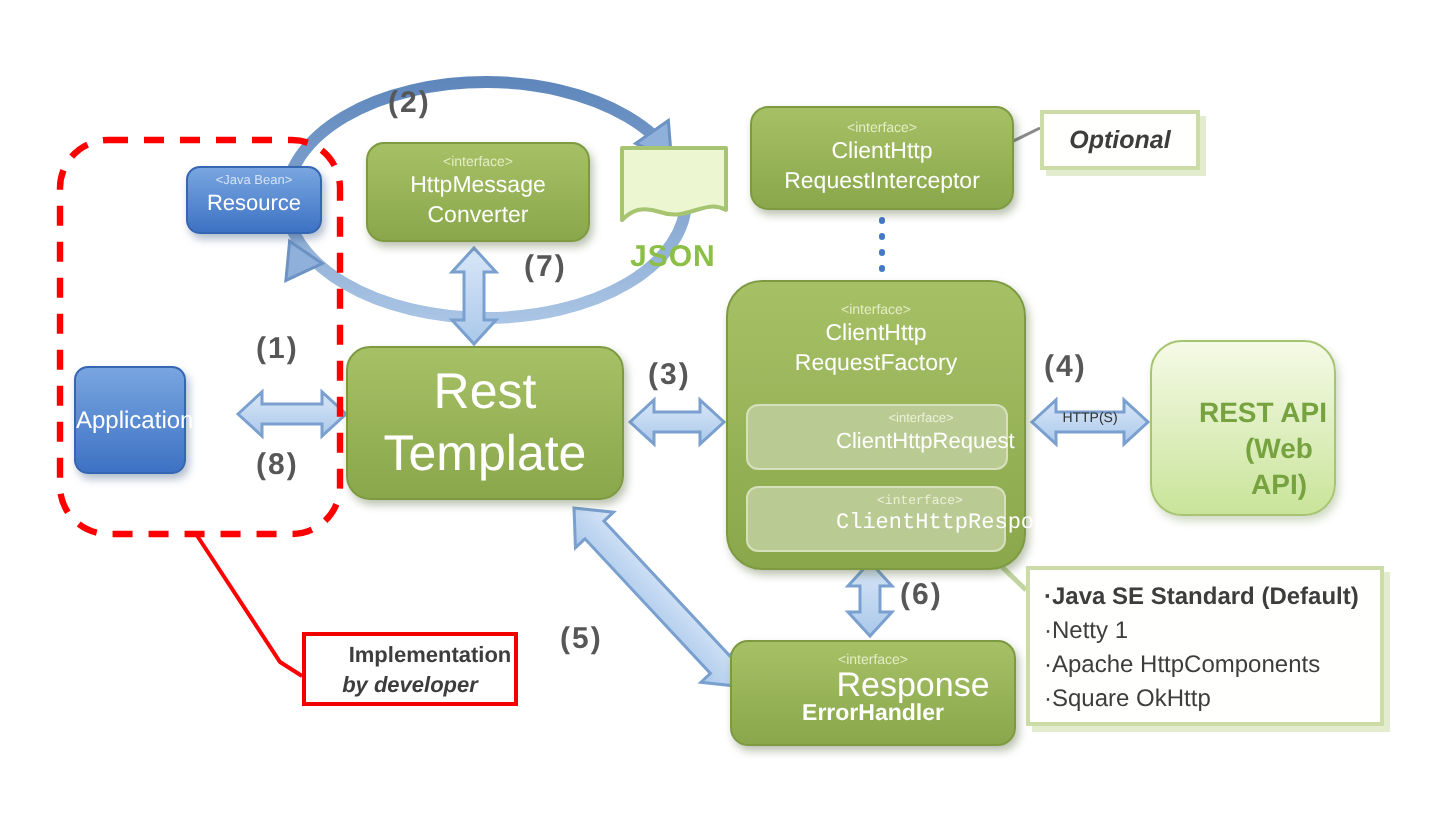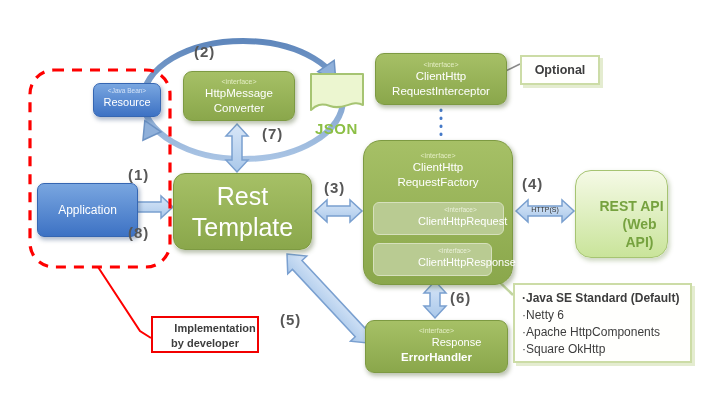--- a/index.html
+++ b/index.html
@@ -69,21 +69,21 @@
     <rect x="30" y="70" width="140" height="197" rx="24" fill="none" stroke="#fe0000" stroke-width="3.2" stroke-dasharray="10 8"></rect>
     <polyline points="98,267 140,331 151,338" fill="none" stroke="#fe0000" stroke-width="2"></polyline>
   </svg>
 
   <div class="json-text" style="left:315px;top:80px;">JSON</div>
 
   <div class="abs box-blue" style="left:93px;top:83px;width:68px;height:34px;padding-top:3px;">
     <span class="stereo-blue">&lt;Java Bean&gt;</span>
     <span class="bl" style="font-size:11px;line-height:15px;">Resource</span>
   </div>
-  <div class="abs box-blue" style="left:37px;top:183px;width:101px;height:54px;font-size:12px;
+  <div class="abs box-blue" style="left:37px;top:183px;width:56px;height:54px;font-size:12px;
        line-height:52px;">
     <span>Application</span>
   </div>
 
   <div class="abs box-green" style="left:173px;top:173px;width:139px;height:77px;padding-top:7px;
        border-radius:12px;">
     <span class="bl" style="font-size:25px;line-height:31px;">Rest</span>
     <span class="bl" style="font-size:25px;line-height:31px;">Template</span>
   </div>
 
@@ -102,59 +102,59 @@
   <div class="abs box-green" style="left:363px;top:140px;width:150px;height:145px;padding-top:10px;
        border-radius:18px;">
     <span class="stereo">&lt;interface&gt;</span>
     <span class="bl" style="font-size:11.5px;line-height:15px;">ClientHttp</span>
     <span class="bl" style="font-size:11.5px;line-height:15px;">RequestFactory</span>
 
     <div class="abs box-inner" style="left:9px;top:61px;width:131px;height:33px;padding-top:2px;">
       <span class="stereo" style="font-size:6.5px;color:#eaf0da;">&lt;interface&gt;</span>
       <span class="bl" style="font-size:11px;line-height:14px;">ClientHttpRequest</span>
     </div>
-    <div class="abs box-inner" style="left:9px;top:102px;width:119px;height:33px;padding-top:2px;">
+    <div class="abs box-inner" style="left:9px;top:102px;width:130px;height:33px;padding-top:2px;font-family:Liberation Mono, monospace;">
       <span class="stereo" style="font-size:6.5px;color:#eaf0da;">&lt;interface&gt;</span>
       <span class="bl" style="font-size:11px;line-height:14px;">ClientHttpResponse</span>
     </div>
   </div>
 
   <div class="abs box-green" style="left:365px;top:320px;width:143px;height:53px;padding-top:5px;">
     <span class="stereo">&lt;interface&gt;</span>
-    <span class="bl" style="font-size:11px;line-height:15px;padding-left:40px;">Response</span>
+    <span class="bl" style="font-size:17px;line-height:15px;padding-left:40px;">Response</span>
     <span class="bl" style="font-size:11.5px;line-height:15px;font-weight:bold;">ErrorHandler</span>
   </div>
 
   <div class="abs" style="left:575px;top:170px;width:93px;height:88px;border-radius:16px;
        background:linear-gradient(#f5fae6,#c9e49a);border:1.5px solid #a6c472;
        box-shadow:1.5px 2.5px 4px rgba(100,130,60,.3);color:#76a23f;font-weight:700;
        font-size:14px;text-align:center;padding-top:26px;">
     <span class="bl" style="line-height:18px;padding-left:20px;">REST API</span>
     <span class="bl" style="line-height:18px;padding-left:36px;">(Web API)</span>
   </div>
 
   <div class="abs note" style="left:520px;top:55px;width:80px;height:30px;text-align:center;
-       font-size:12.5px;font-weight:700;line-height:27px;">
+       font-size:12.5px;font-weight:700;line-height:27px;font-style:italic;">
     <span>Optional</span>
   </div>
 
   <div class="abs" style="left:151px;top:316px;width:108px;height:37px;background:#fff;
        border:2.5px solid #f20000;text-align:center;font-size:11px;font-weight:700;
        color:#3d3d3d;padding-top:3px;">
     <span class="bl" style="line-height:15px;margin-left:20px;">Implementation</span>
-    <span class="bl" style="line-height:15px;">by developer</span>
+    <span class="bl" style="line-height:15px;font-style:italic;">by developer</span>
   </div>
 
   <div class="abs note" style="left:513px;top:283px;width:179px;height:80px;padding:5px 7px;
        font-size:12px;line-height:17px;color:#3d3d3d;">
     <div style="font-weight:700;">
       <span>·</span><span>Java SE Standard (Default)</span>
     </div>
     <div>
-      <span>·</span><span>Netty 6</span>
+      <span>·</span><span>Netty 1</span>
     </div>
     <div>
       <span>·</span><span>Apache HttpComponents</span>
     </div>
     <div>
       <span>·</span><span>Square OkHttp</span>
     </div>
   </div>
 
   <div class="num" style="left:128px;top:166px;">(1)</div>

